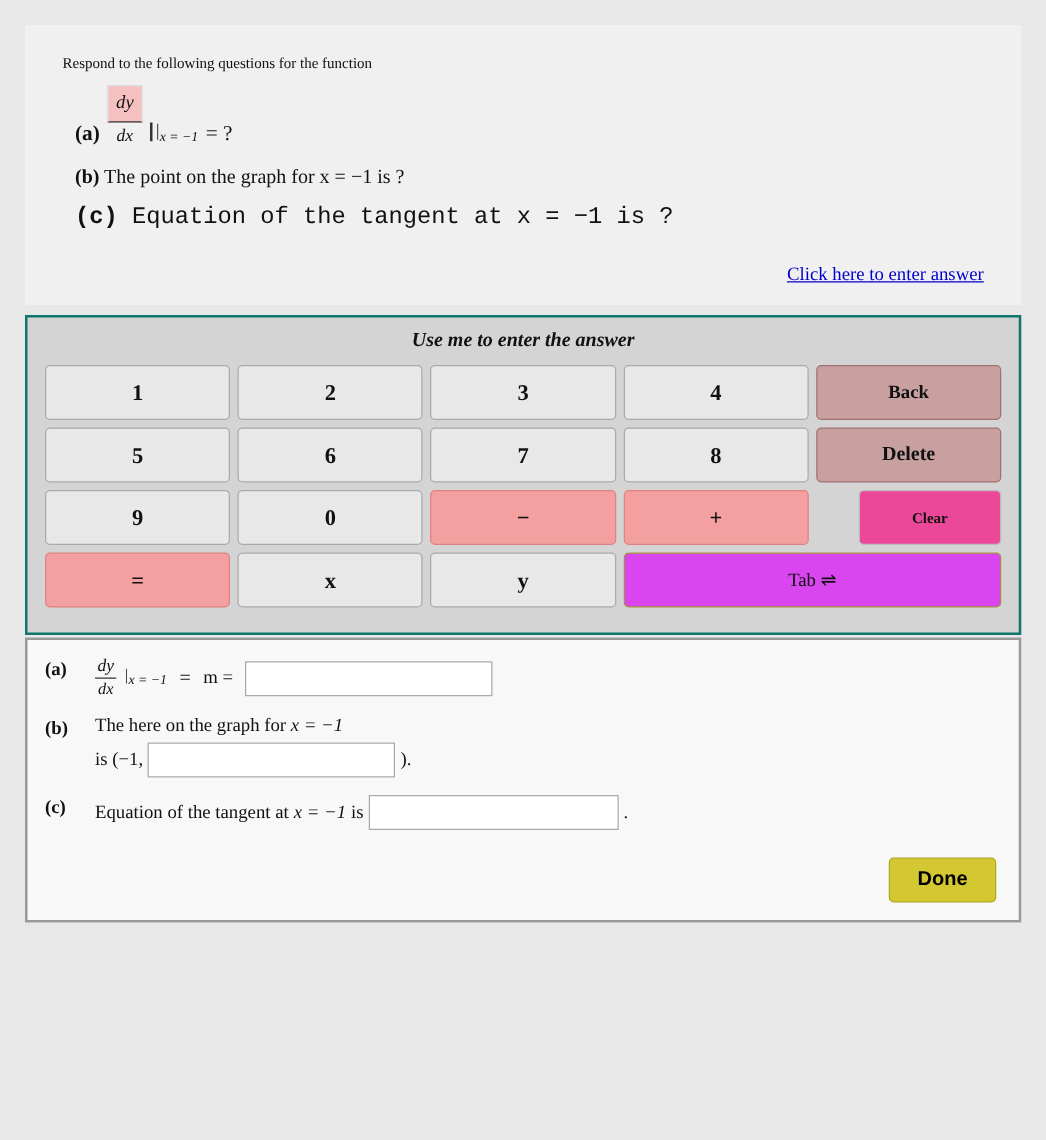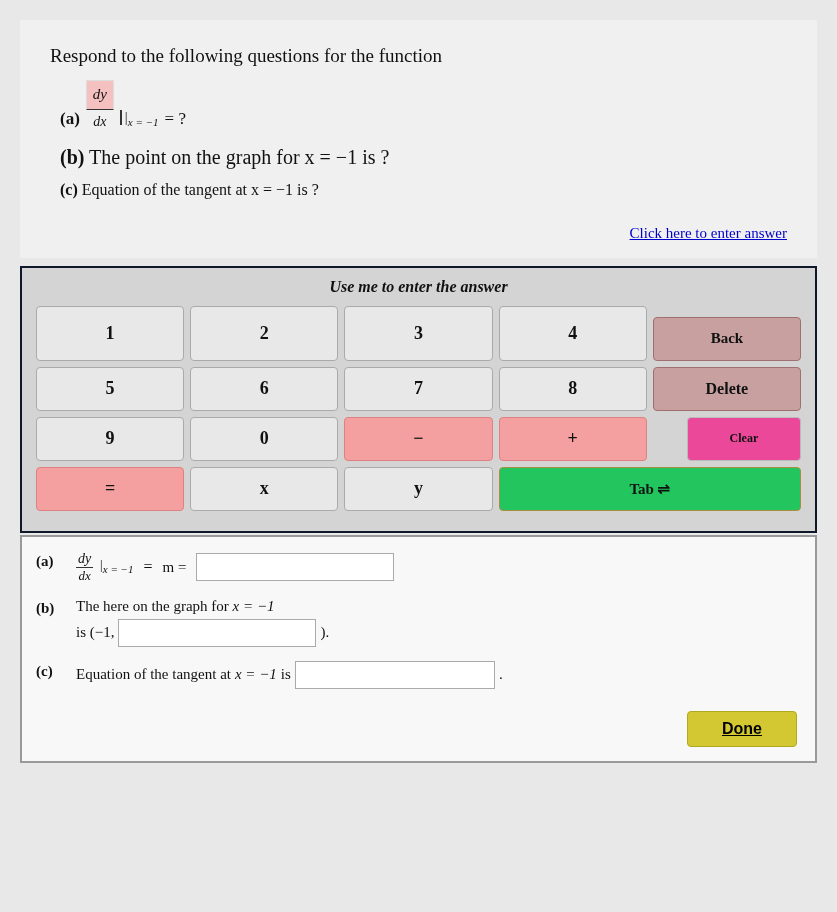--- a/index.html
+++ b/index.html
@@ -13,37 +13,37 @@
     }
 
     .problem-area {
       background: #f0f0f0;
       padding: 20px 30px 10px 30px;
       font-size: 17px;
       line-height: 1.7;
     }
 
     .problem-title {
-      font-size: 19px;
+      font-size: 12px;
       margin-bottom: 8px;
     }
 
     .math-display {
       font-style: italic;
       font-size: 20px;
       margin-bottom: 10px;
       margin-left: 10px;
     }
 
     .math-display sup { font-size: 13px; vertical-align: super; }
 
     
     .keyboard-section {
       background: #d4d4d4;
-      border: 2px solid #0f172a;
+      border: 2px solid #0f766e;
       margin-top: 8px;
       padding: 10px 14px 14px 14px;
     }
 
     .keyboard-title {
       text-align: center;
       font-weight: bold;
       font-size: 16px;
       margin-bottom: 10px;
       font-style: italic;
@@ -68,27 +68,27 @@
       user-select: none;
       min-height: 44px;
       display: flex;
       align-items: center;
       justify-content: center;
     }
 
     .key.pink { background: #f5a0a0; border-color: #e08080; }
 
     .key.action-right {
-      background: #22c55e;
+      background: #d946ef;
       border-color: #a89040;
       font-size: 15px;
-      font-weight: bold;
-    }
-
-    .key.back-key { background: #c8a0a0; border-color: #a07070; font-size: 15px; margin-top: 11px; }
+      font-weight: normal;
+    }
+
+    .key.back-key { background: #c8a0a0; border-color: #a07070; font-size: 15px; }
     .key.delete-key { background: #c8a0a0; border-color: #a07070; font-size: 16px; }
     .key.clear-key { background: #ec4899; border-color: #bbb; font-size: 12px; margin-left: 34px; }
 
     .tab-key {
       grid-column: span 1;
     }
 
     
     .answer-section {
       background: #f8f8f8;
@@ -132,27 +132,26 @@
     .answer-input-wide {
       min-width: 200px;
     }
 
     .equals-sign { font-size: 16px; margin: 0 4px; }
 
     .done-btn {
       background: #d4c832;
       border: 1px solid #b0a820;
       border-radius: 4px;
-      padding: 8px 34px;
+      padding: 8px 22px;
       font-size: 16px;
       font-weight: bold;
       cursor: pointer;
       float: right;
       margin-top: 8px;
-      text-decoration: underline;
     }
 
     .part-b-text { font-size: 15px; }
 
     .inline-math { font-style: italic; }
 
     .sub-row {
       margin-top: 4px;
       display: flex;
       align-items: center;
@@ -173,26 +172,26 @@
     <span style="display:inline-flex; flex-direction:column; align-items:center; position:relative;">
       <span style="background:#f5c0c0; border:1px solid #ddd; padding:1px 6px; display:block; border-bottom:1px solid #333; font-style:italic; font-size:15px;">dy</span>
       <span style="font-style:italic; font-size:14px; display:block; padding:0 4px;">dx</span>
     </span>
     <span style="font-style:italic; font-size:14px; vertical-align:bottom; padding-bottom:2px;">
       <span style="border-left:2px solid #333; padding-left:2px;">|<sub style="font-size:11px;">x = −1</sub></span>
     </span>
     <span style="font-size:17px;">= ?</span>
   </div>
 
-  <div style="margin-left:10px; font-size:20px; margin-bottom:2px;">
+  <div style="margin-left:10px; font-size:16px; margin-bottom:2px;">
     <span style="font-weight:bold;">(b)</span>
     <span>The point on the graph for x = −1 is ?</span>
   </div>
 
-  <div style="margin-left:10px; font-size:16px; margin-bottom:16px;">
+  <div style="margin-left:10px; font-size:19px; margin-bottom:16px;font-family:Liberation Mono, monospace;">
     <span style="font-weight:bold;">(c)</span>
     <span>Equation of the tangent at x = −1 is ?</span>
   </div>
 
   <div style="text-align:right; margin-top:8px;">
     <a style="color:#0000cc; text-decoration:underline; font-size:15px; cursor:pointer;">Click here to enter answer</a>
   </div>
 </div>
 
 <div class="keyboard-section">

